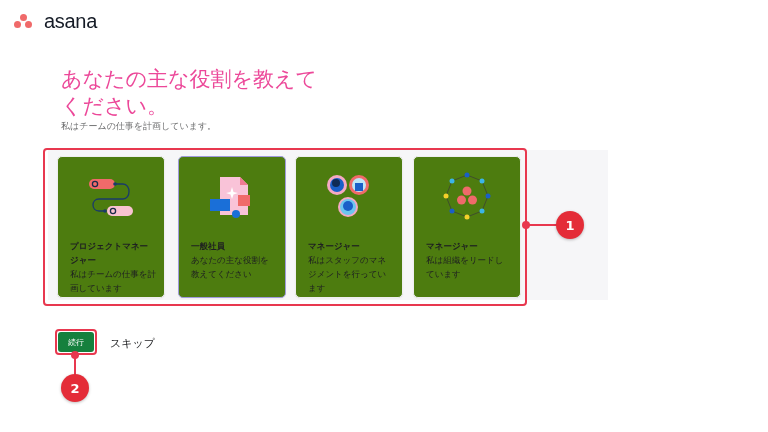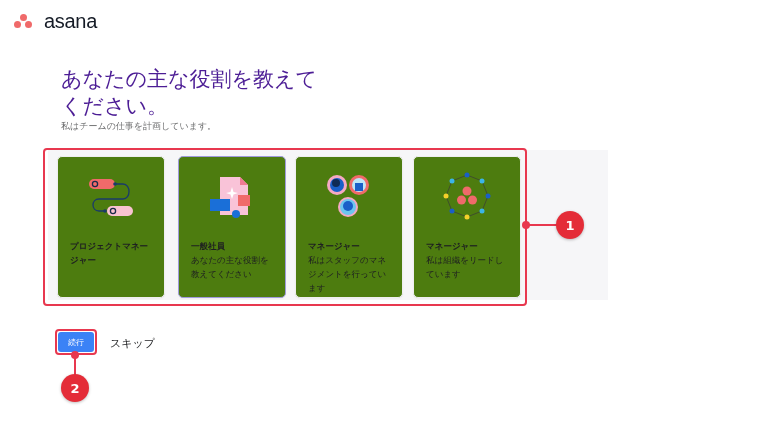--- a/index.html
+++ b/index.html
@@ -7,42 +7,42 @@
   body { position: relative; font-family: "DejaVu Sans", "Liberation Sans", sans-serif; color: #1e1f21; }
 
   .logo { position: absolute; left: 14px; top: 11px; display: flex; align-items: center; gap: 12px; }
   .logo-mark { position: relative; width: 18px; height: 14px; }
   .logo-mark span { position: absolute; width: 7px; height: 7px; border-radius: 50%; background: #f06a6a; }
   .logo-mark .d1 { left: 5.5px; top: 0; }
   .logo-mark .d2 { left: 0; top: 7px; }
   .logo-mark .d3 { left: 11px; top: 7px; }
   .logo-text { font-family: "Liberation Sans", sans-serif; font-size: 20px; font-weight: 500; letter-spacing: -0.3px; color: #151b26; line-height: 1; }
 
-  .title { position: absolute; left: 61px; top: 66px; width: 260px; font-size: 21px; line-height: 27px; font-weight: 400; color: #4c1d95; }
+  .title { position: absolute; left: 61px; top: 66px; width: 260px; font-size: 21px; line-height: 27px; font-weight: 400; color: #ec4899; }
   .subtitle { position: absolute; left: 61px; top: 120px; font-size: 9px; color: #6d6e6f; }
 
   .cards-wrap { position: absolute; left: 43px; top: 148px; width: 484px; height: 158px; border: 2px solid #e8384f; border-radius: 4px; }
   .cards-bg { position: absolute; left: 48px; top: 150px; width: 560px; height: 150px; background: #f6f6f8; }
   .card { position: absolute; top: 156px; width: 108px; height: 142px; background: #4d7c0f; border-radius: 5px; border: 1px solid #eeeef0; box-shadow: 0 1px 2px rgba(0,0,0,0.04); }
   .card.selected { border: 1.5px solid #9e9adb; }
   .card .icon { position: absolute; left: 0; right: 0; top: 14px; height: 52px; display: flex; justify-content: center; align-items: center; }
   .card .name { position: absolute; left: 12px; top: 82px; right: 8px; font-size: 8.5px; font-weight: 700; line-height: 14px; color: #1e1f21; }
   .card .desc { font-weight: 400; display: block; }
 
   .cb1 { left: 57px; }
   .cb2 { left: 178px; }
   .cb3 { left: 295px; }
   .cb4 { left: 413px; }
 
   .annot-line { position: absolute; background: #e8384f; }
   .annot-dot { position: absolute; width: 8px; height: 8px; border-radius: 50%; background: #e8384f; }
   .annot-badge { position: absolute; width: 28px; height: 28px; border-radius: 50%; background: #e42c38; color: #fff; font-size: 13px; font-weight: 700; display: flex; align-items: center; justify-content: center; box-shadow: 0 1px 3px rgba(0,0,0,0.25); }
 
   .btn-wrap { position: absolute; left: 55px; top: 329px; width: 42px; height: 26px; border: 2px solid #e8384f; border-radius: 4px; }
-  .btn-continue { position: absolute; left: 58px; top: 332px; width: 36px; height: 20px; border: none; border-radius: 3px; background: #3b82f6; color: #fff; font-size: 8px; font-family: "DejaVu Sans", sans-serif; cursor: pointer; }
+  .btn-continue { position: absolute; left: 58px; top: 332px; width: 36px; height: 20px; border: none; border-radius: 3px; background: #15803d; color: #fff; font-size: 8px; font-family: "DejaVu Sans", sans-serif; cursor: pointer; }
   .btn-skip { position: absolute; left: 110px; top: 336px; font-size: 11px; color: #1e1f21; background: none; border: none; font-family: "DejaVu Sans", sans-serif; cursor: pointer; }
 </style>
 </head>
 <body>
 
 <div class="logo">
   <div class="logo-mark">
     <span class="d1"></span>
       <span class="d2"></span>
       <span class="d3"></span>
@@ -63,20 +63,21 @@
       <circle cx="10" cy="9" r="2.6" fill="none" stroke="#1a2a4a" stroke-width="1.3"></circle>
       <path d="M30 9 H38 C46 9 46 24 38 24 H14 C6 24 6 36 14 36 H20" fill="none" stroke="#1a3a6a" stroke-width="1.3"></path>
       <circle cx="30" cy="9" r="1.8" fill="#1a3a6a"></circle>
       <circle cx="20" cy="36" r="1.8" fill="#1a3a6a"></circle>
       <rect x="22" y="31" width="26" height="10" rx="5" fill="#f9c3d1"></rect>
       <circle cx="28" cy="36" r="2.6" fill="none" stroke="#1a2a4a" stroke-width="1.3"></circle>
     </svg>
   </div>
   <div class="name">
     <span>プロジェクトマネージャー</span>
+    <span class="desc">私はチームの仕事を計画しています</span>
   </div>
 </div>
 
 <div class="card cb2 selected">
   <div class="icon">
     <svg width="52" height="48" viewBox="0 0 52 48">
       <path d="M14 4 H34 L42 12 V42 H14 Z" fill="#f9c3d8"></path>
       <path d="M34 4 L42 12 H34 Z" fill="#f17a92"></path>
       <path d="M26 14 L27.5 19 L32 20 L27.5 21.5 L26 26 L24.5 21.5 L20 20 L24.5 19 Z" fill="#ffffff"></path>
       <rect x="32" y="22" width="12" height="11" fill="#f06a6a"></rect>

